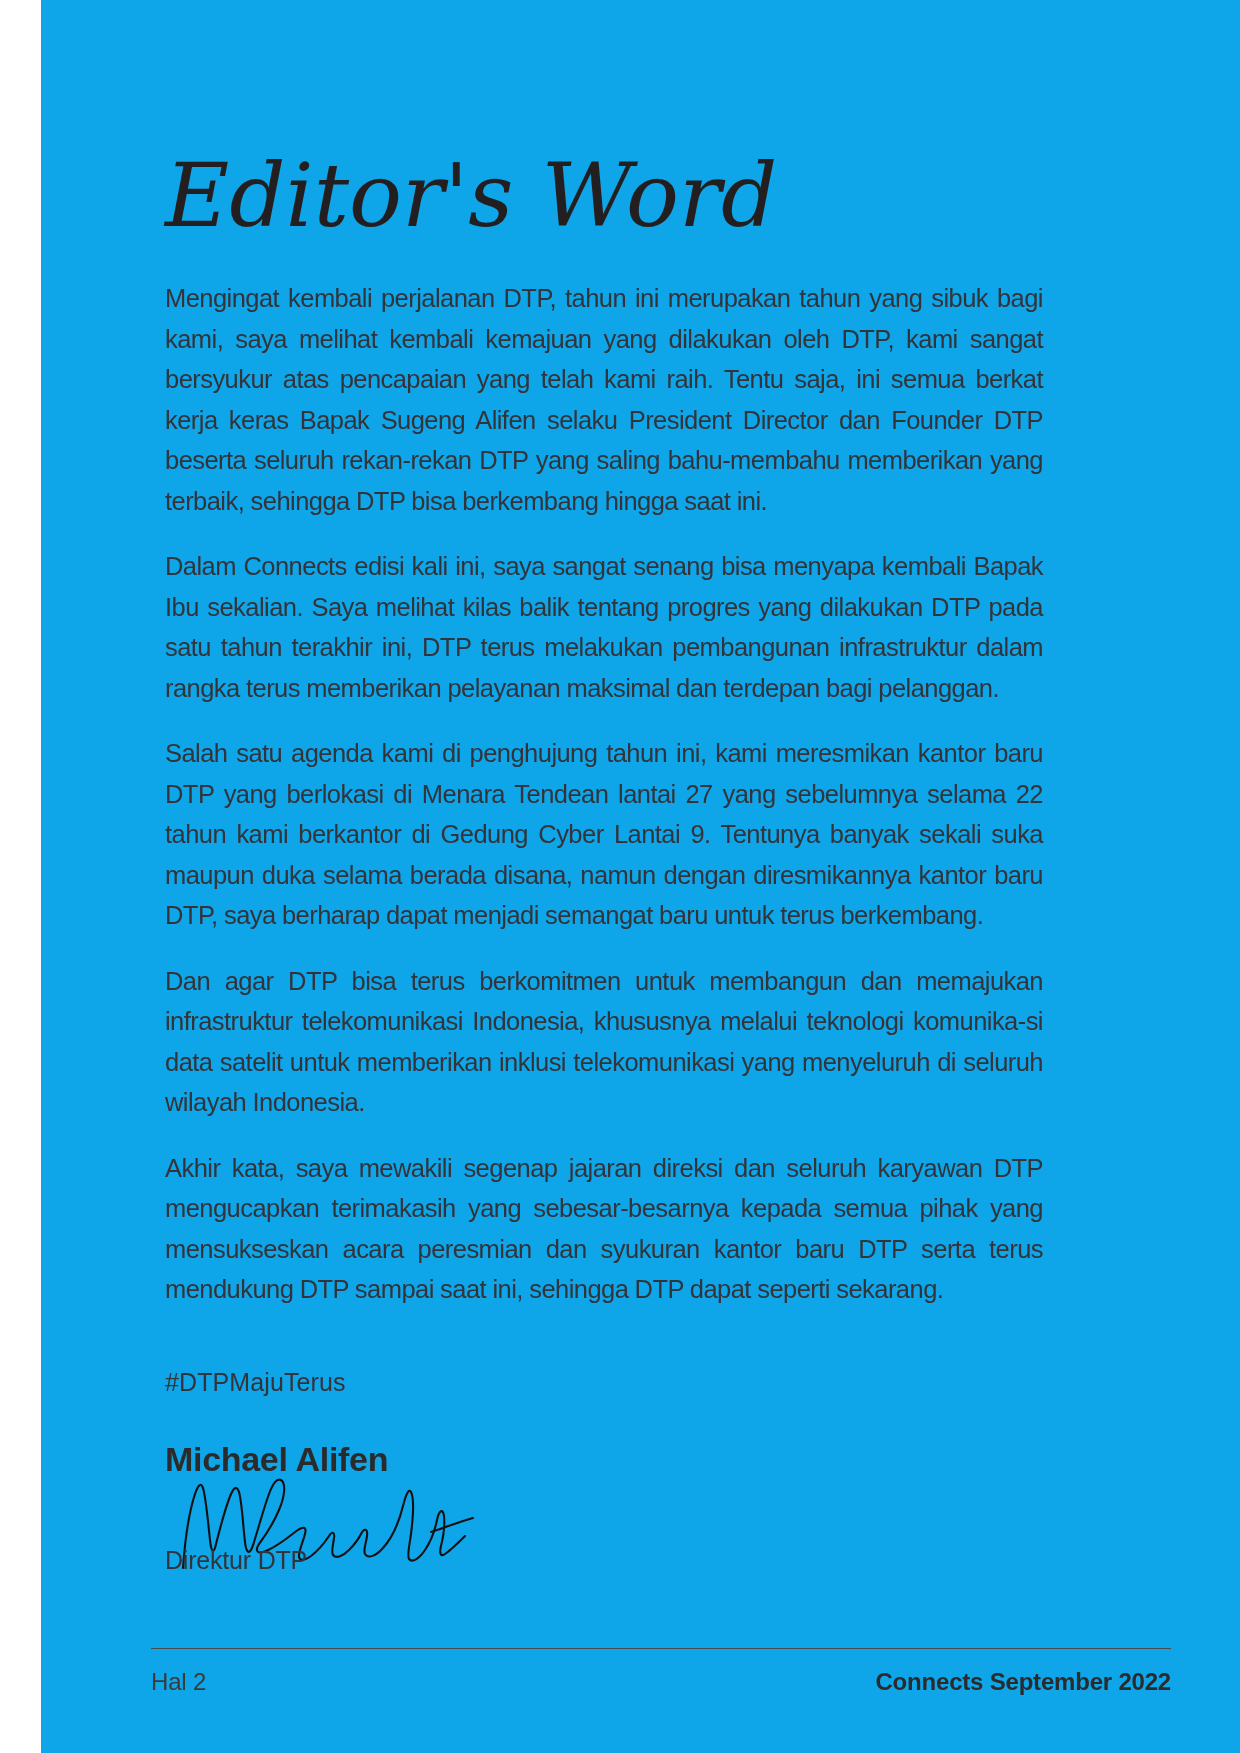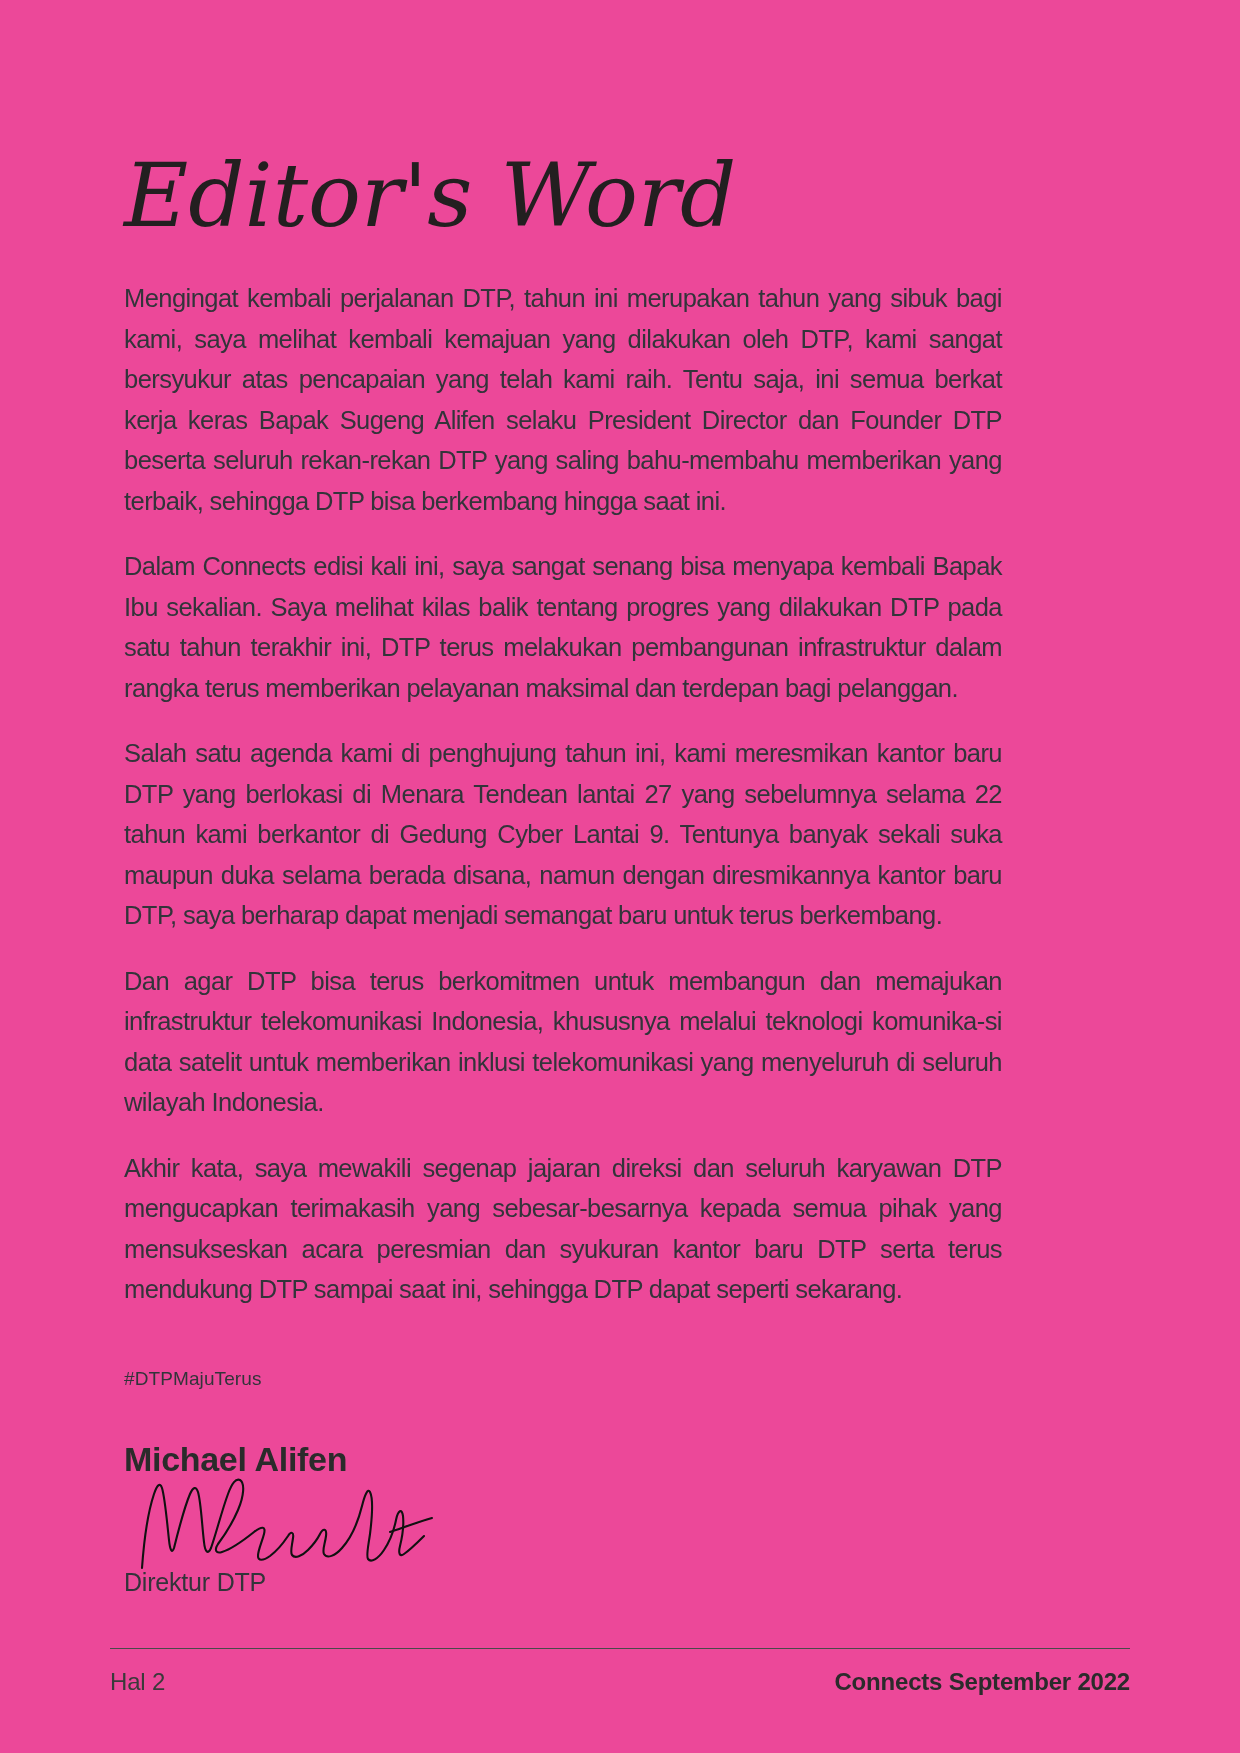--- a/index.html
+++ b/index.html
@@ -12,21 +12,22 @@
     height: 1753px;
     font-family: "Liberation Sans", sans-serif;
     color: #2e2e2e;
     position: relative;
     overflow: hidden;
   }
 
   .page {
     position: absolute;
     inset: 0;
-    background: #ec4899;
+    background: #0ea5e9;
+    margin-left: 41px;
   }
 
   
   .title-block {
     position: absolute;
     left: 124px;
     top: 140px;
     width: 760px;
     height: 120px;
   }
@@ -63,21 +64,21 @@
     transform-origin: left top;
   }
   .para:last-of-type { margin-bottom: 0; }
 
   
   .hashtag {
     position: absolute;
     left: 124px;
     top: 1368px;
     font-family: "Liberation Sans", sans-serif;
-    font-size: 19px;
+    font-size: 25px;
     color: #33343a;
     letter-spacing: 0.1px;
   }
 
   
   .sig-block {
     position: absolute;
     left: 124px;
     top: 1440px;
     width: 480px;
@@ -110,21 +111,21 @@
     stroke-linecap: round;
     stroke-linejoin: round;
   }
   .sig-role {
     font-family: "Liberation Sans", sans-serif;
     font-size: 25px;
     color: #33343a;
     margin: 0;
     position: absolute;
     left: 0;
-    top: 128px;
+    top: 106px;
     letter-spacing: -0.2px;
   }
 
   
   .footer-rule {
     position: absolute;
     left: 110px;
     top: 1648px;
     width: 1020px;
     height: 1px;

